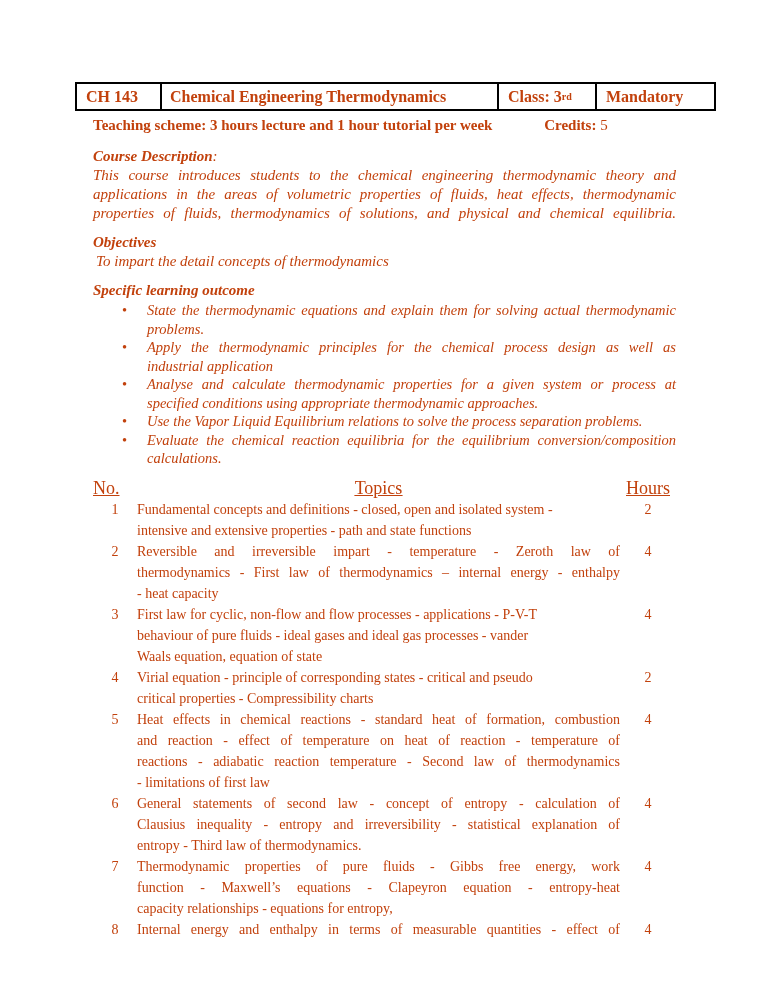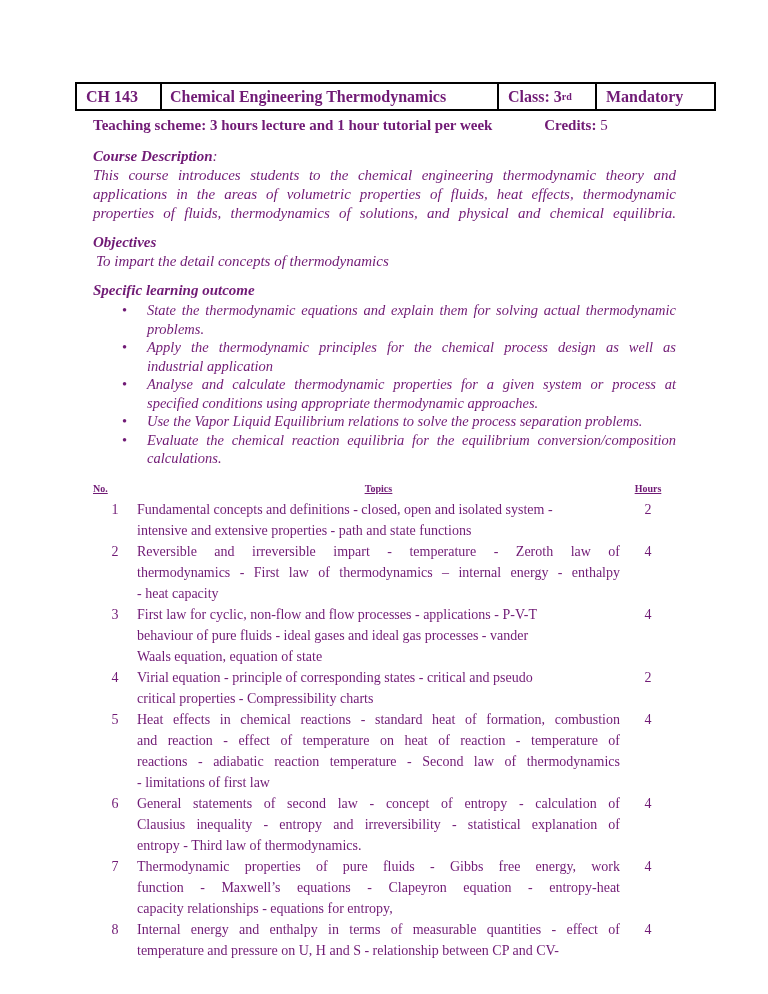--- a/index.html
+++ b/index.html
@@ -1,18 +1,18 @@
 <!DOCTYPE html>
 <html><head>
 <meta charset="utf-8">
 <style>
   html,body{margin:0;padding:0;background:#fff;}
   .page{
     position:relative;width:768px;height:994px;background:#ffffff;
-    font-family:"Liberation Serif","DejaVu Serif",serif;color:#701a75;
+    font-family:"Liberation Serif","DejaVu Serif",serif;color:#c2410c;
     overflow:hidden;
   }
   
   .head-table{
     position:absolute;left:75px;top:82px;display:flex;
     border:2px solid #000;height:29px;box-sizing:border-box;background:#fff;
   }
   .hcell{
     border-right:2px solid #000;display:flex;align-items:center;
     padding:0 9px;font-weight:bold;font-size:16px;box-sizing:border-box;
@@ -43,21 +43,21 @@
 
   
   .bullets{font-style:italic;font-size:14.5px;line-height:18.5px;margin-top:1px;}
   .bullet-item{display:flex;padding-left:29px;}
   .marker{flex:none;width:25px;font-style:normal;}
   .blines{flex:1;min-width:0;}
   .blines div{white-space:nowrap;}
 
   
   .ttable{margin-top:10px;font-size:14px;line-height:21px;}
-  .thead{display:grid;grid-template-columns:44px 483px 56px;font-weight:bold;font-size:10px;}
+  .thead{display:grid;grid-template-columns:44px 483px 56px;font-weight:normal;font-size:18px;}
   .thead .h-no{text-align:left;text-decoration:underline;width:26px;}
   .thead .h-topic{text-align:center;text-decoration:underline;}
   .thead .h-topic span{text-decoration:underline;}
   .thead .h-hours{text-align:center;text-decoration:underline;}
   .trow{display:grid;grid-template-columns:44px 483px 56px;align-items:start;}
   .c-no{text-align:center;}
   .c-hours{text-align:center;}
   .c-topic div{white-space:nowrap;}
 </style>
 </head>
@@ -218,21 +218,20 @@
               <div class="jline">function - Maxwell’s equations - Clapeyron equation - entropy-heat</div>
               <div>capacity relationships - equations for entropy,</div>
             </div>
     <div class="c-hours">4</div>
   </div>
 
   <div class="trow">
     <div class="c-no">8</div>
     <div class="c-topic">
               <div class="jline">Internal energy and enthalpy in terms of measurable quantities - effect of</div>
-              <div>temperature and pressure on U, H and S - relationship between CP and CV-</div>
             </div>
     <div class="c-hours">4</div>
   </div>
 </div>
     </div>
 
   </div>
 </div>
 
 </body></html>

